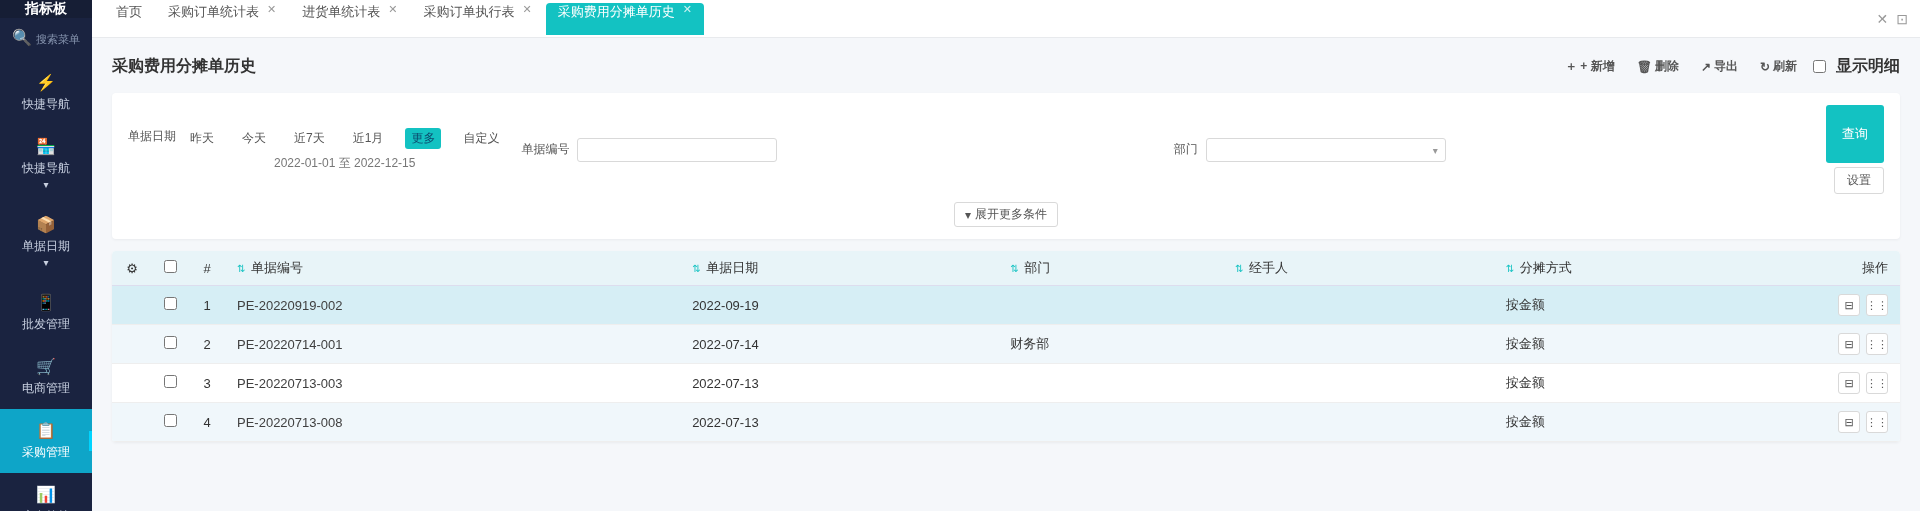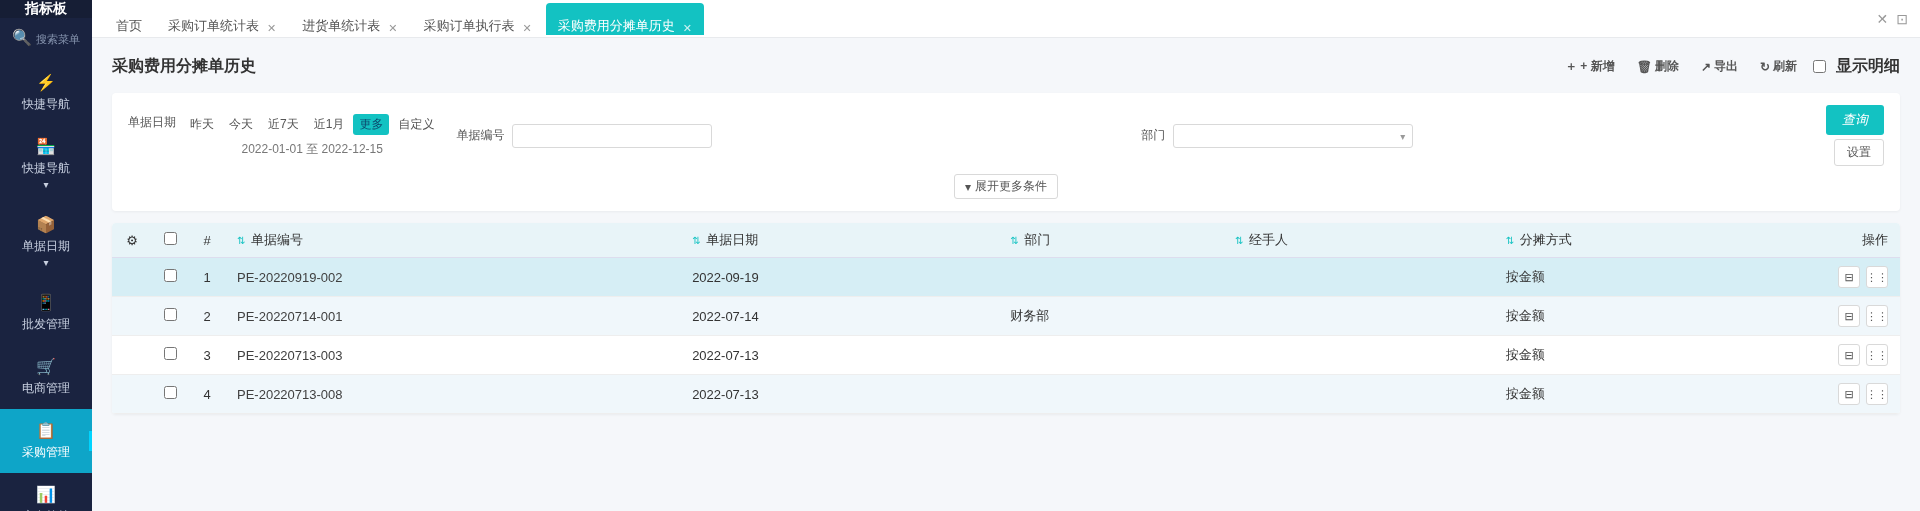--- a/index.html
+++ b/index.html
@@ -65,21 +65,21 @@
       align-items: center;
       background: #fff;
       border-bottom: 1px solid #e8eaed;
       padding: 0 12px;
       height: 38px;
       flex-shrink: 0;
       gap: 2px;
     }
     .tab {
       display: flex;
-      align-items: flex-end;
+      align-items: flex-start;
       padding: 0 12px;
       height: 32px;
       font-size: 13px;
       color: #555;
       cursor: pointer;
       border-radius: 4px 4px 0 0;
       white-space: nowrap;
       gap: 6px;
     }
     .tab.active {
@@ -157,21 +157,21 @@
     }
     .filter-dates {
       display: flex;
       align-items: center;
       gap: 6px;
       flex-direction: column;
     }
     .filter-date-options {
       display: flex;
       align-items: center;
-      gap: 3px;
+      gap: 16px;
     }
     .date-btn {
       font-size: 12px;
       color: #555;
       cursor: pointer;
       padding: 2px 6px;
       border-radius: 3px;
     }
     .date-btn.more {
       background: #13c2c2;
@@ -201,24 +201,23 @@
       display: flex;
       align-items: center;
       gap: 8px;
       flex: 1;
     }
     .btn-query {
       background: #13c2c2;
       color: #fff;
       border: none;
       border-radius: 3px;
-      padding: 6px 16px;
+      padding: 20px 16px;
       font-size: 13px;
       cursor: pointer;
-      font-style: italic;
     }
     .btn-settings {
       background: #fff;
       color: #555;
       border: 1px solid #d9d9d9;
       border-radius: 3px;
       padding: 4px 12px;
       font-size: 12px;
       cursor: pointer;
     }

